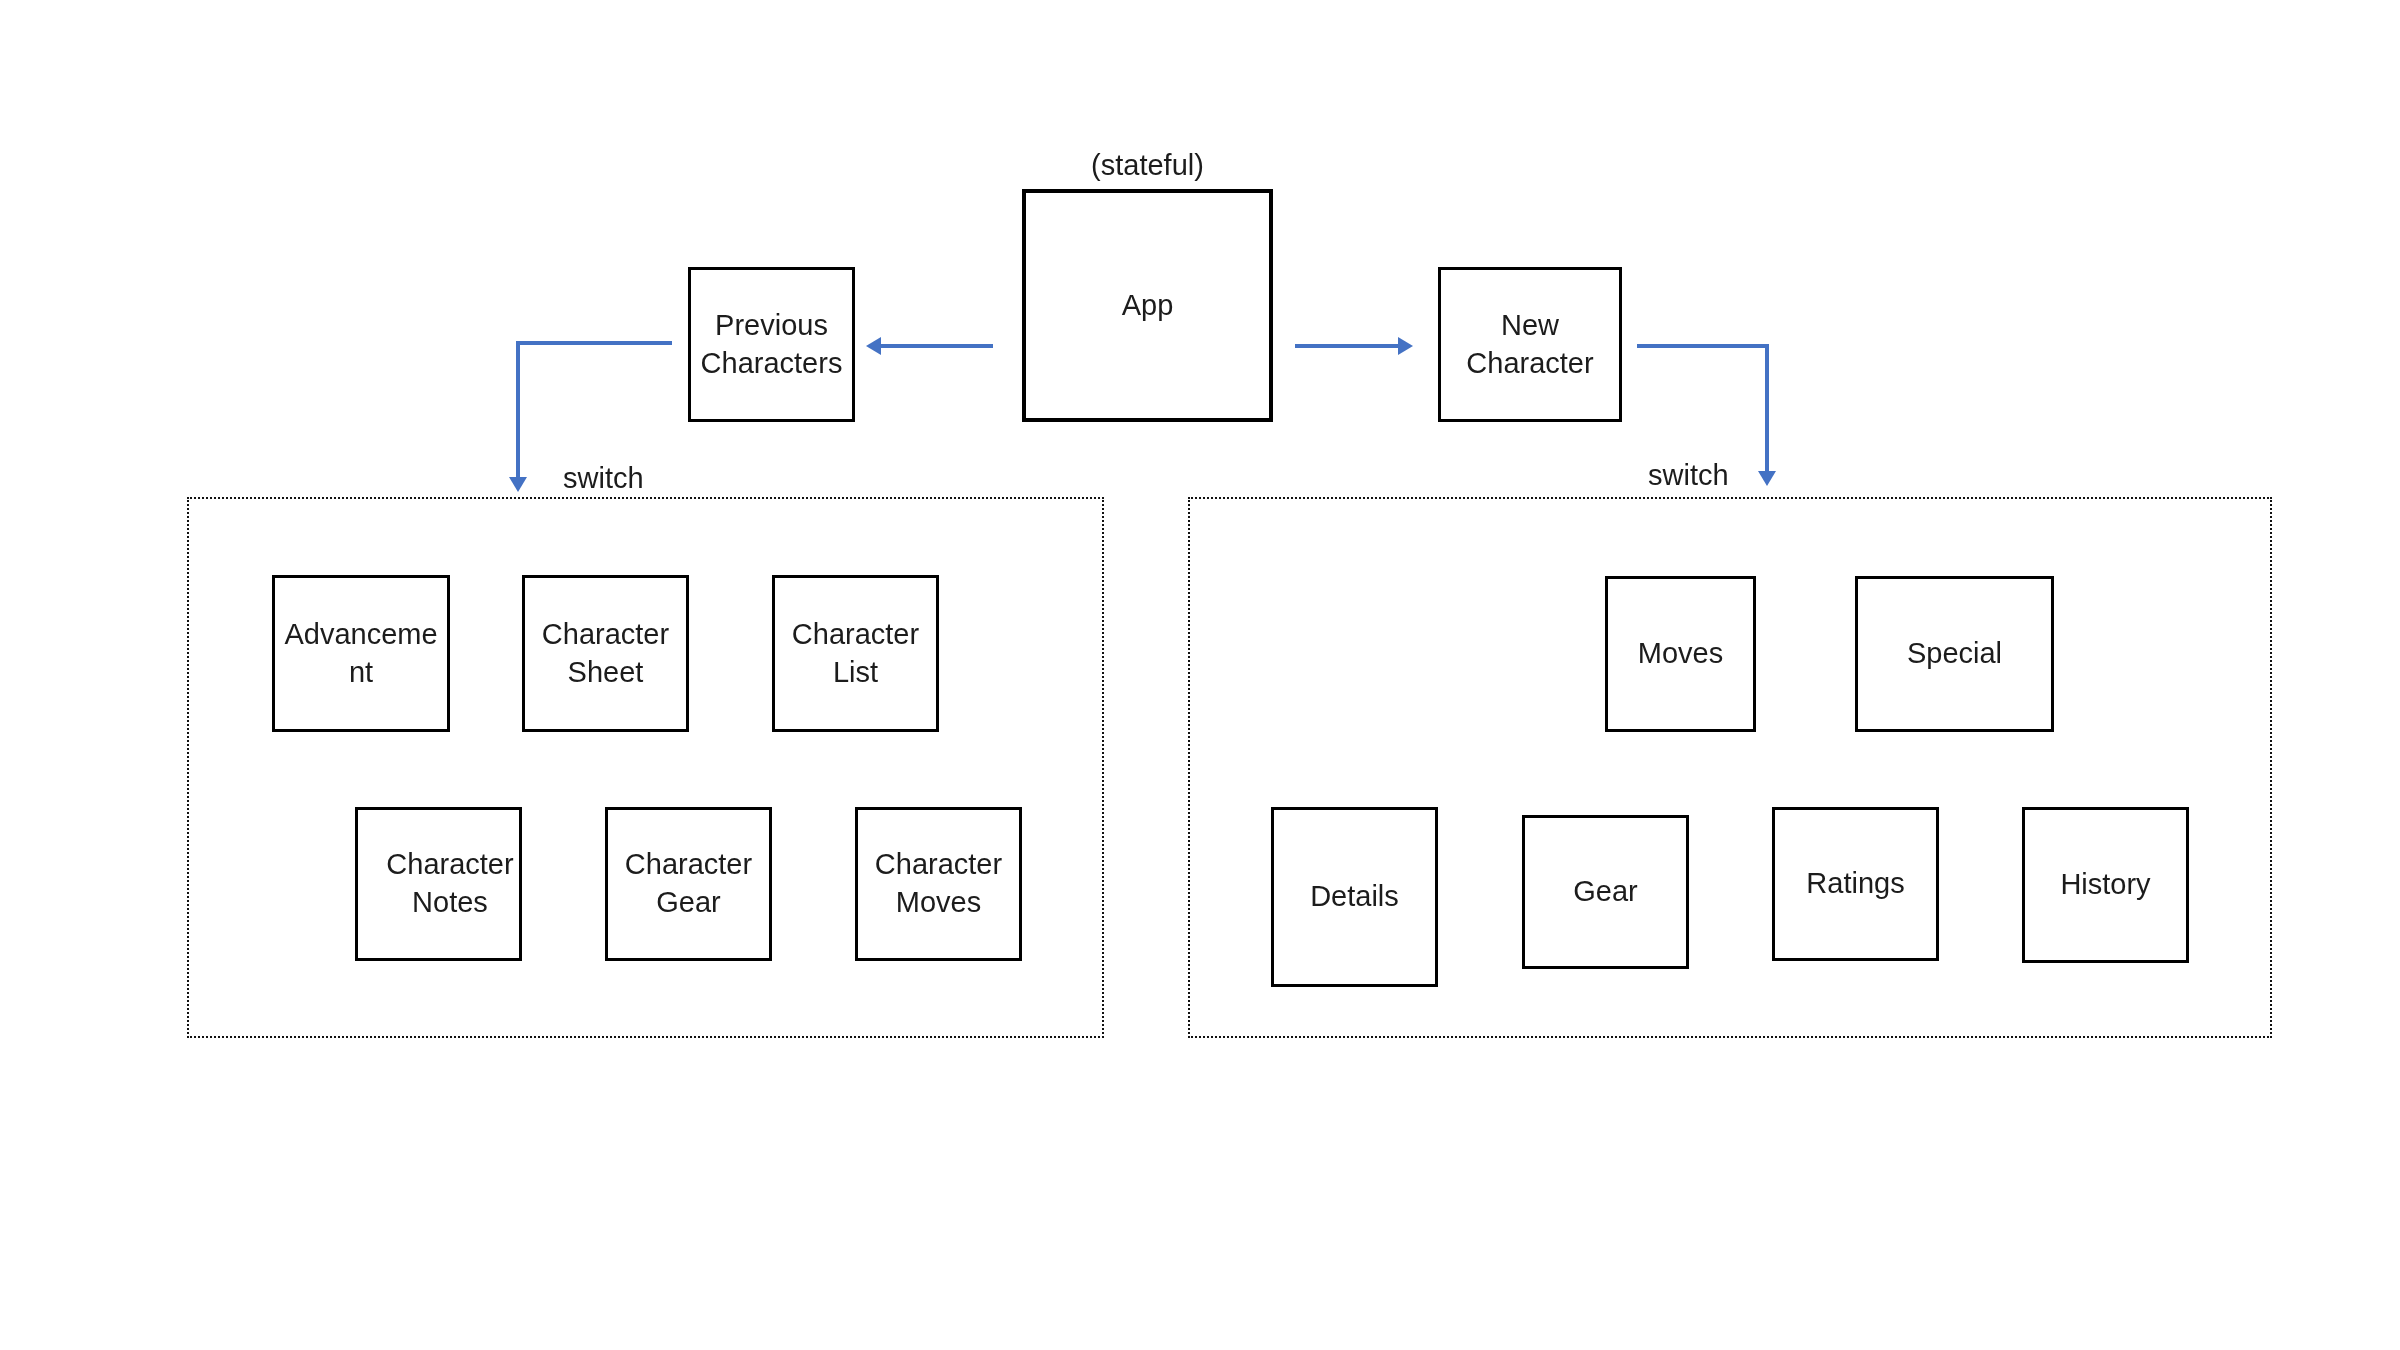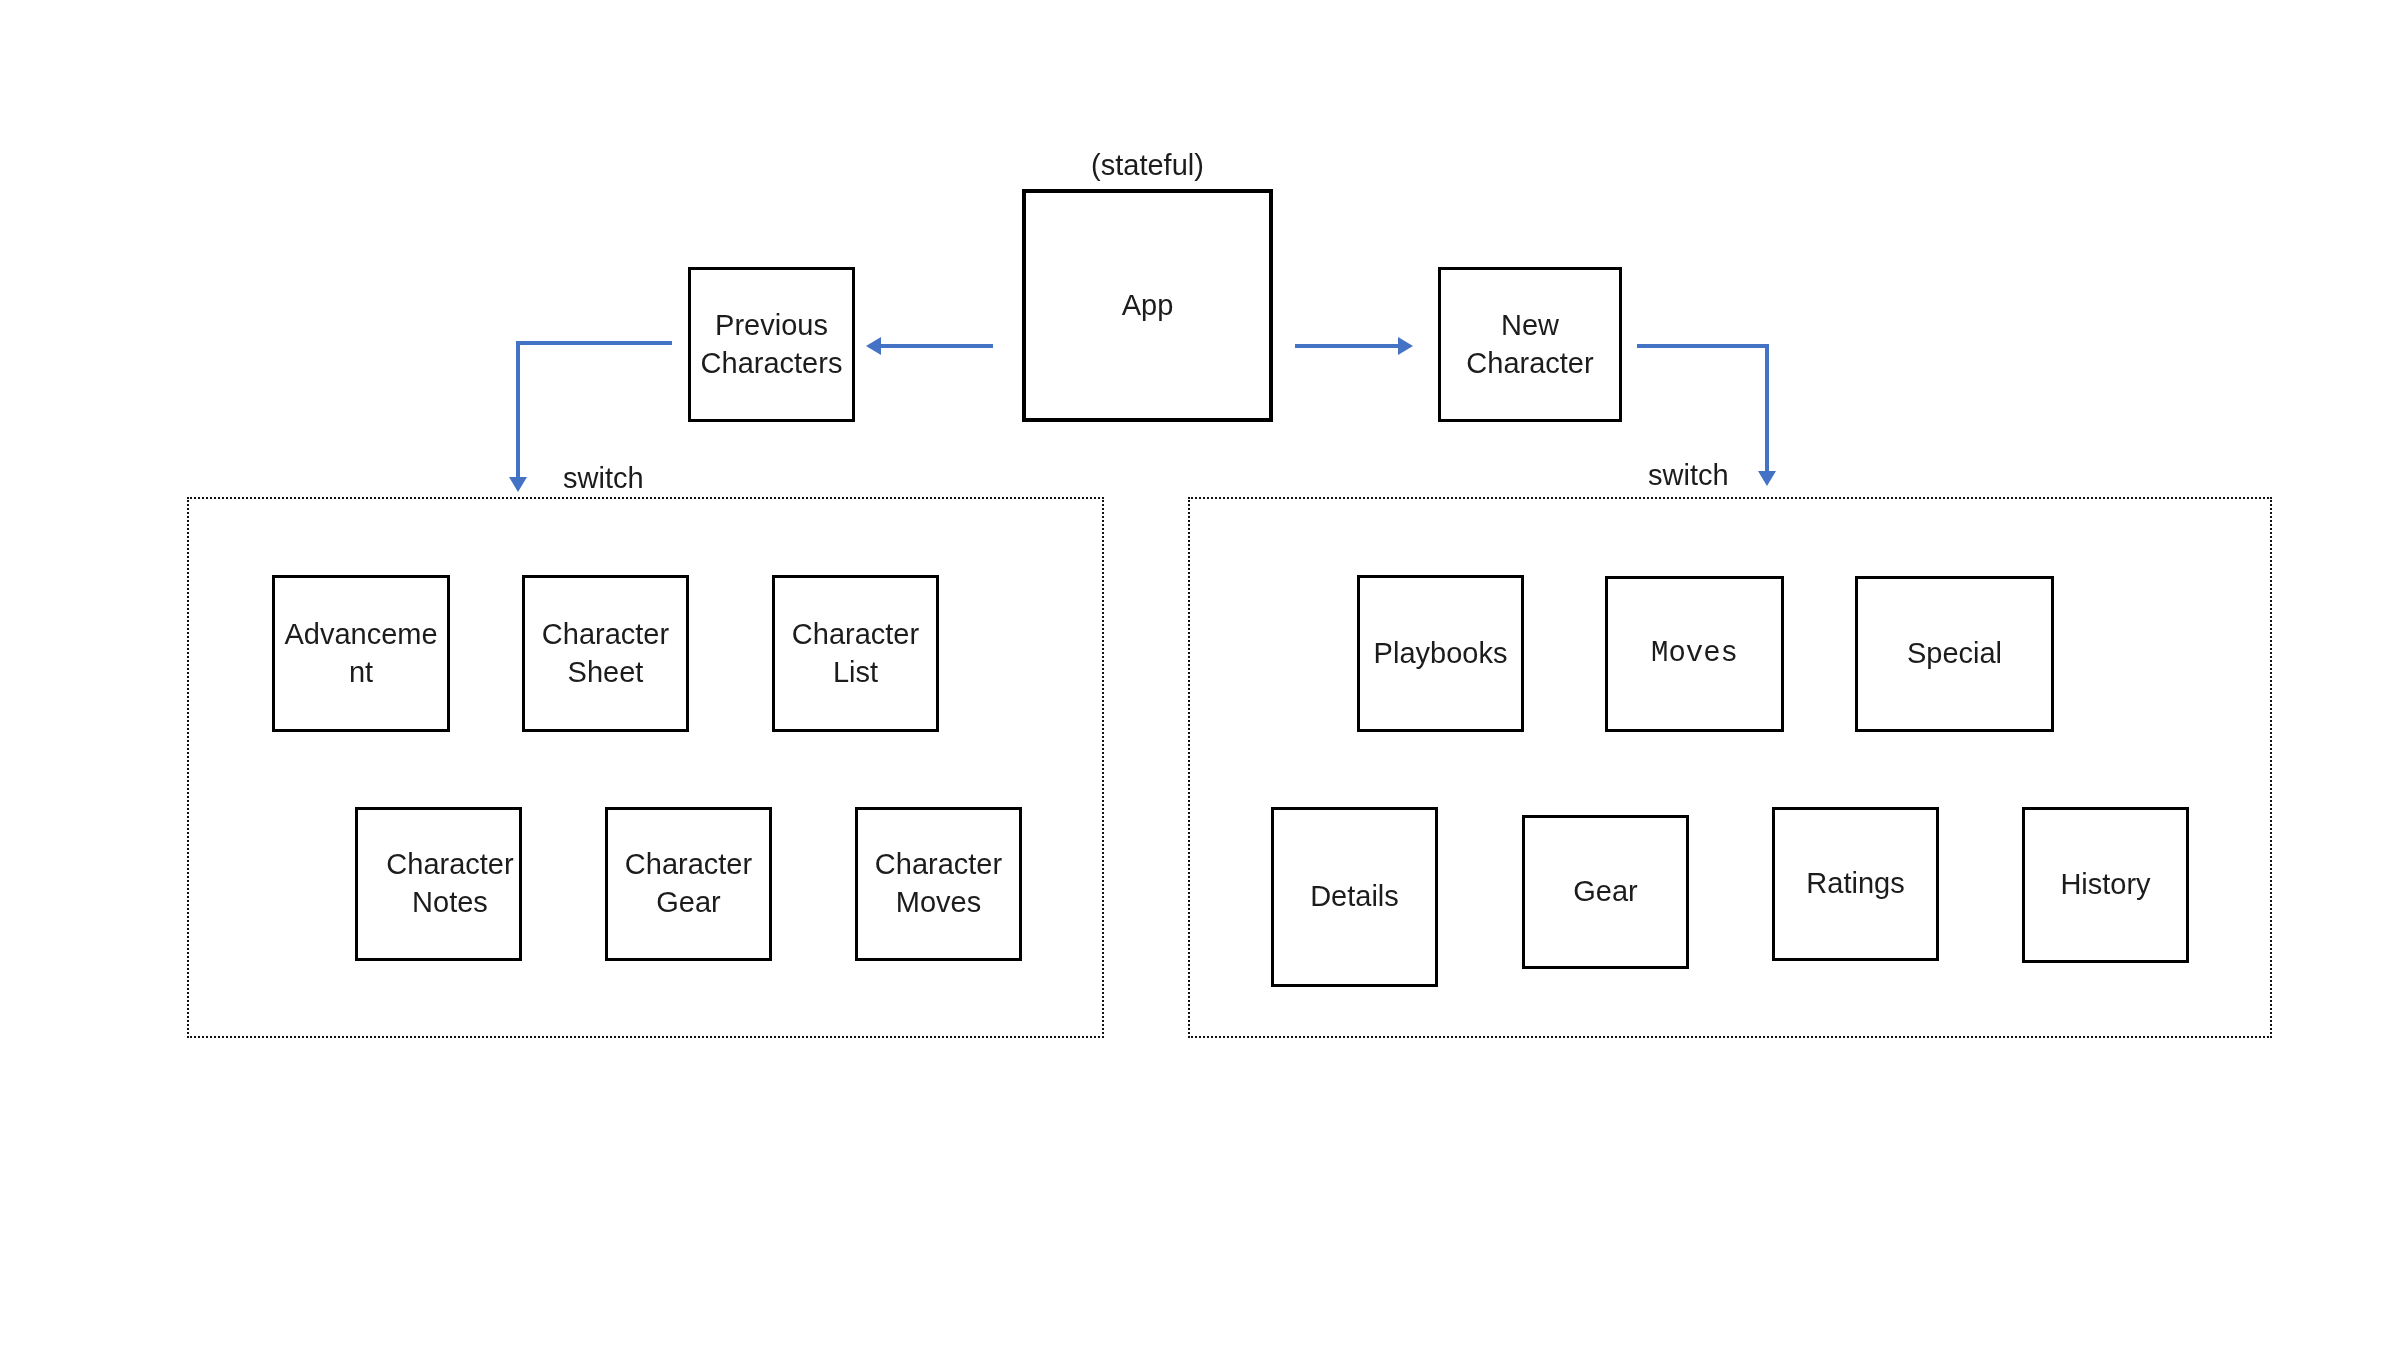--- a/index.html
+++ b/index.html
@@ -108,24 +108,21 @@
     </div>
     <div class="node" style="left:416px;top:308px;width:167px;height:154px;">
       <span>Character Gear</span>
     </div>
     <div class="node" style="left:666px;top:308px;width:167px;height:154px;">
       <span>Character Moves</span>
     </div>
   </div>
 
   <div class="panel" style="left:1188px;top:497px;width:1084px;height:541px;">
-    <div class="node" style="left:167px;top:76px;width:167px;height:157px;">
-      <span>Playbooks</span>
-    </div>
-    <div class="node" style="left:415px;top:77px;width:179px;height:156px;font-family:Liberation Mono, monospace;">
+    <div class="node" style="left:415px;top:77px;width:151px;height:156px;">
       <span>Moves</span>
     </div>
     <div class="node" style="left:665px;top:77px;width:199px;height:156px;">
       <span>Special</span>
     </div>
     <div class="node" style="left:81px;top:308px;width:167px;height:180px;">
       <span>Details</span>
     </div>
     <div class="node" style="left:332px;top:316px;width:167px;height:154px;">
       <span>Gear</span>

